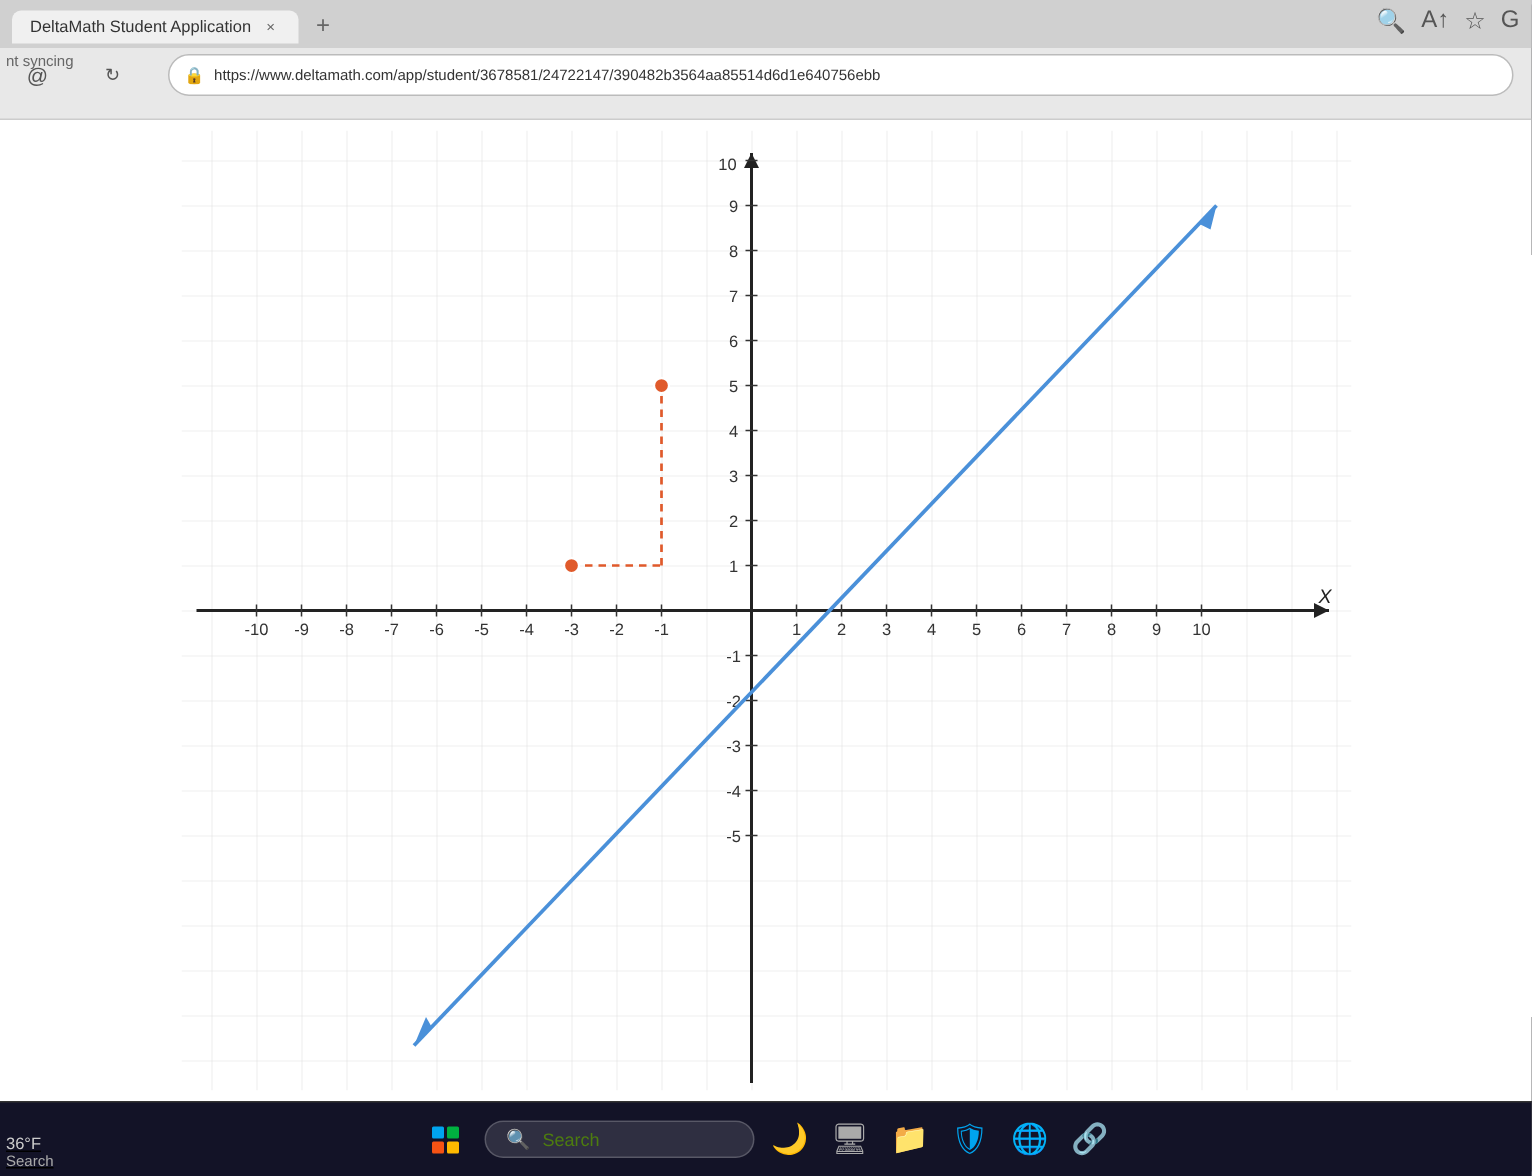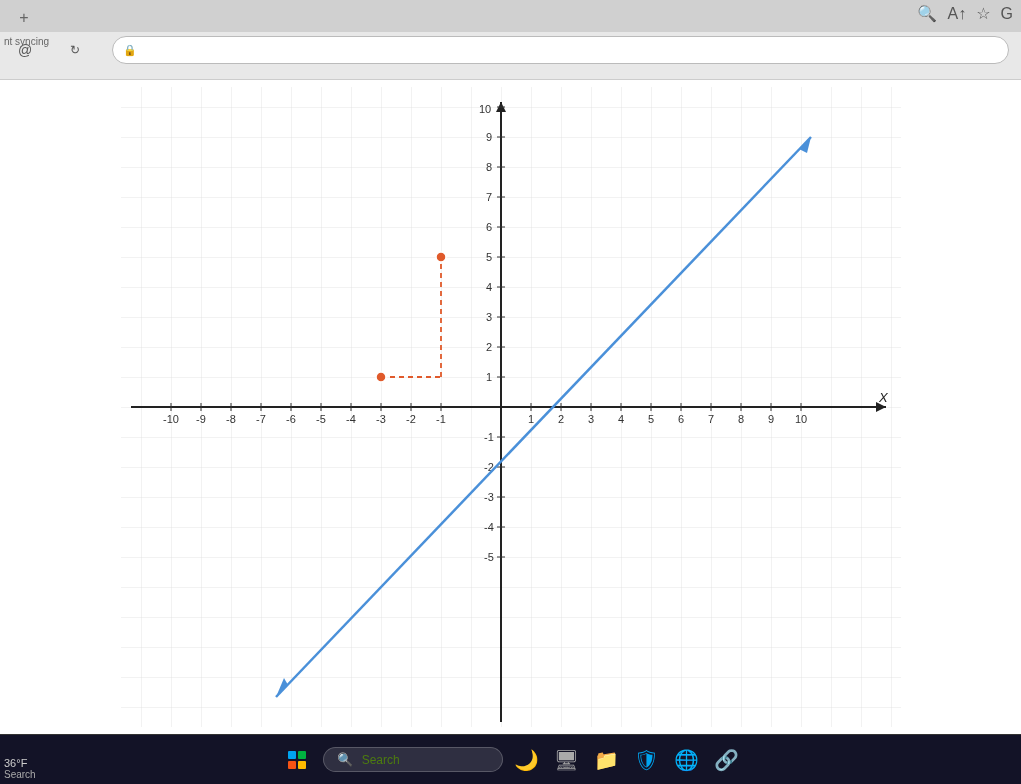--- a/index.html
+++ b/index.html
@@ -233,20 +233,21 @@
       font-size: 18px;
     }
 
     .weather-widget {
       position: absolute;
       bottom: 4px;
       left: 4px;
       display: flex;
       flex-direction: column;
       align-items: flex-start;
+      text-decoration: underline;
     }
 
     .weather-temp {
       font-size: 11px;
       color: #ccc;
     }
 
     .weather-desc {
       font-size: 10px;
       color: #aaa;
@@ -254,37 +255,42 @@
   </style>
 </head>
 <body>
 
 <div class="monitor">
 
   <div class="screen">
 
     <div class="browser-chrome">
       <div class="tab-bar">
+        <div class="tab">
+          <span style="font-size:11px;overflow:hidden;white-space:nowrap;max-width:180px;">DeltaMath Student Application</span>
+          <div class="tab-close">×</div>
+        </div>
         <div class="tab-new">+</div>
         <div class="browser-top-right">
           <span style="cursor:pointer;">🔍</span>
           <span style="cursor:pointer;">A↑</span>
           <span style="cursor:pointer;">☆</span>
           <span style="cursor:pointer;">G</span>
         </div>
       </div>
 
       <div class="address-bar">
         <span class="syncing-label">nt syncing</span>
         <div class="nav-btn">
           <span>@</span>
         </div>
         <div class="nav-btn" style="font-size:12px;">↻</div>
         <div class="url-box">
           <span style="color:#555;">🔒</span>
+          <span style="font-size:10px;color:#333;overflow:hidden;white-space:nowrap;">https://www.deltamath.com/app/student/3678581/24722147/390482b3564aa85514d6d1e640756ebb</span>
         </div>
       </div>
     </div>
 
     <div class="content-area">
       <div class="graph-container">
         <svg class="graph" viewBox="0 0 780 640" xmlns="http://www.w3.org/2000/svg">
 
           <rect width="780" height="640" fill="#ffffff"></rect>
 

